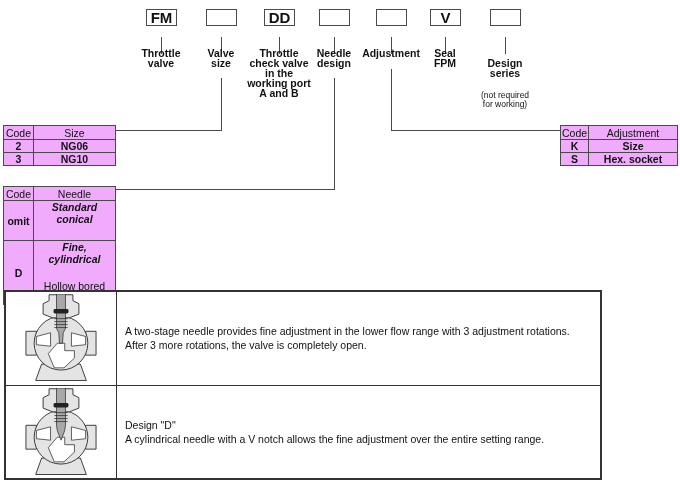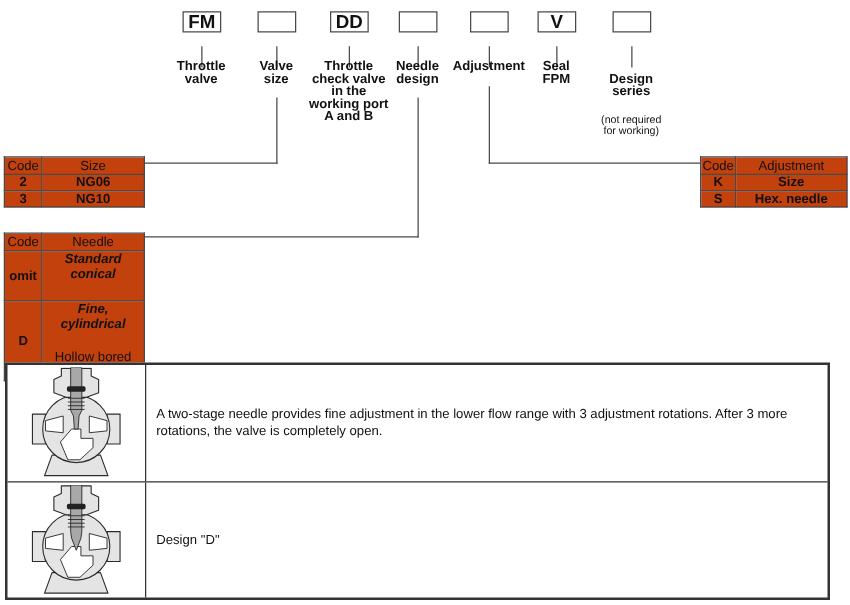--- a/index.html
+++ b/index.html
@@ -21,30 +21,30 @@
     position:absolute; top:48px; width:90px; text-align:center;
     font-weight:bold; font-size:10.5px; line-height:10px; white-space:pre-line;
   }
   .box-note { font-weight:normal; font-size:8.5px; line-height:9px; margin-top:3px; white-space:pre-line; }
   
   .vline { position:absolute; width:1px; background:#4a4a4a; }
   .hline { position:absolute; height:1px; background:#4a4a4a; }
   
   .dtable { position:absolute; border-collapse:collapse; table-layout:fixed; background:#ffffff; }
   .dtable th, .dtable td {
-    border:1px solid #4a4a4a; background:#c2410c; text-align:center; vertical-align:middle;
+    border:1px solid #4a4a4a; background:#f0abfc; text-align:center; vertical-align:middle;
     font-size:10.5px; padding:0 1px; line-height:12px;
   }
   .dtable th { font-weight:normal; height:13px; }
   .b { font-weight:bold; }
   .pre { white-space:pre-line;font-style:italic; }
   .sub { font-weight:normal; white-space:pre-line;margin-top:15px; }
   
   .notes {
-    position:absolute; left:4px; top:290px; width:660px; height:190px; box-sizing:border-box;
+    position:absolute; left:4px; top:290px; width:598px; height:190px; box-sizing:border-box;
     border:2px solid #333333; background:#ffffff; display:flex; flex-direction:column;
   }
   .note-row { flex:1 1 0; display:flex; min-height:0; }
   .note-row.first { border-bottom:1px solid #333333; }
   .note-img {
     flex:0 0 110px; width:110px; border-right:1px solid #333333;
     display:flex; align-items:center; justify-content:center;
   }
   .note-text {
     flex:1; display:flex; flex-direction:column; justify-content:center;
@@ -160,21 +160,21 @@
         <tr>
       <th>Code</th>
       <th>Adjustment</th>
     </tr>
     <tr>
       <td class="b">K</td>
       <td class="b">Size</td>
     </tr>
     <tr>
       <td class="b">S</td>
-      <td class="b">Hex. needle</td>
+      <td class="b">Hex. socket</td>
     </tr>
   </tbody>
     </table>
 
   <div class="notes">
     <div class="note-row first">
       <div class="note-img">
         <svg viewBox="0 0 100 118" width="76" height="88">
           <g stroke="#2c2c2c" stroke-width="1.2" fill="#e4e4e4" stroke-linejoin="round">
             <rect x="3" y="50" width="14" height="32"></rect>
@@ -213,17 +213,18 @@
             <polygon points="83,57 64,52 64,70 83,68"></polygon>
             <path d="M33,80 L45,66 L55,66 L55,76 L68,76 L68,86 L54,99 L41,99 Z"></path>
           </g>
           <polygon points="44,0 56,0 56,50 55,57 50,70 45,57 44,50" fill="#a8a8a8" stroke="#2c2c2c" stroke-width="1"></polygon>
           <rect x="40" y="20" width="20" height="6" rx="2" fill="#222222"></rect>
           <path d="M41,33 h18 M41,37 h18 M41,41 h18 M41,45 h18" stroke="#2c2c2c" stroke-width="1" fill="none"></path>
         </svg>
       </div>
       <div class="note-text">
         <div>Design "D"</div>
+        <div>A cylindrical needle with a V notch allows the fine adjustment over the entire setting range.</div>
       </div>
     </div>
   </div>
 
 </div>
 
 </body></html>

